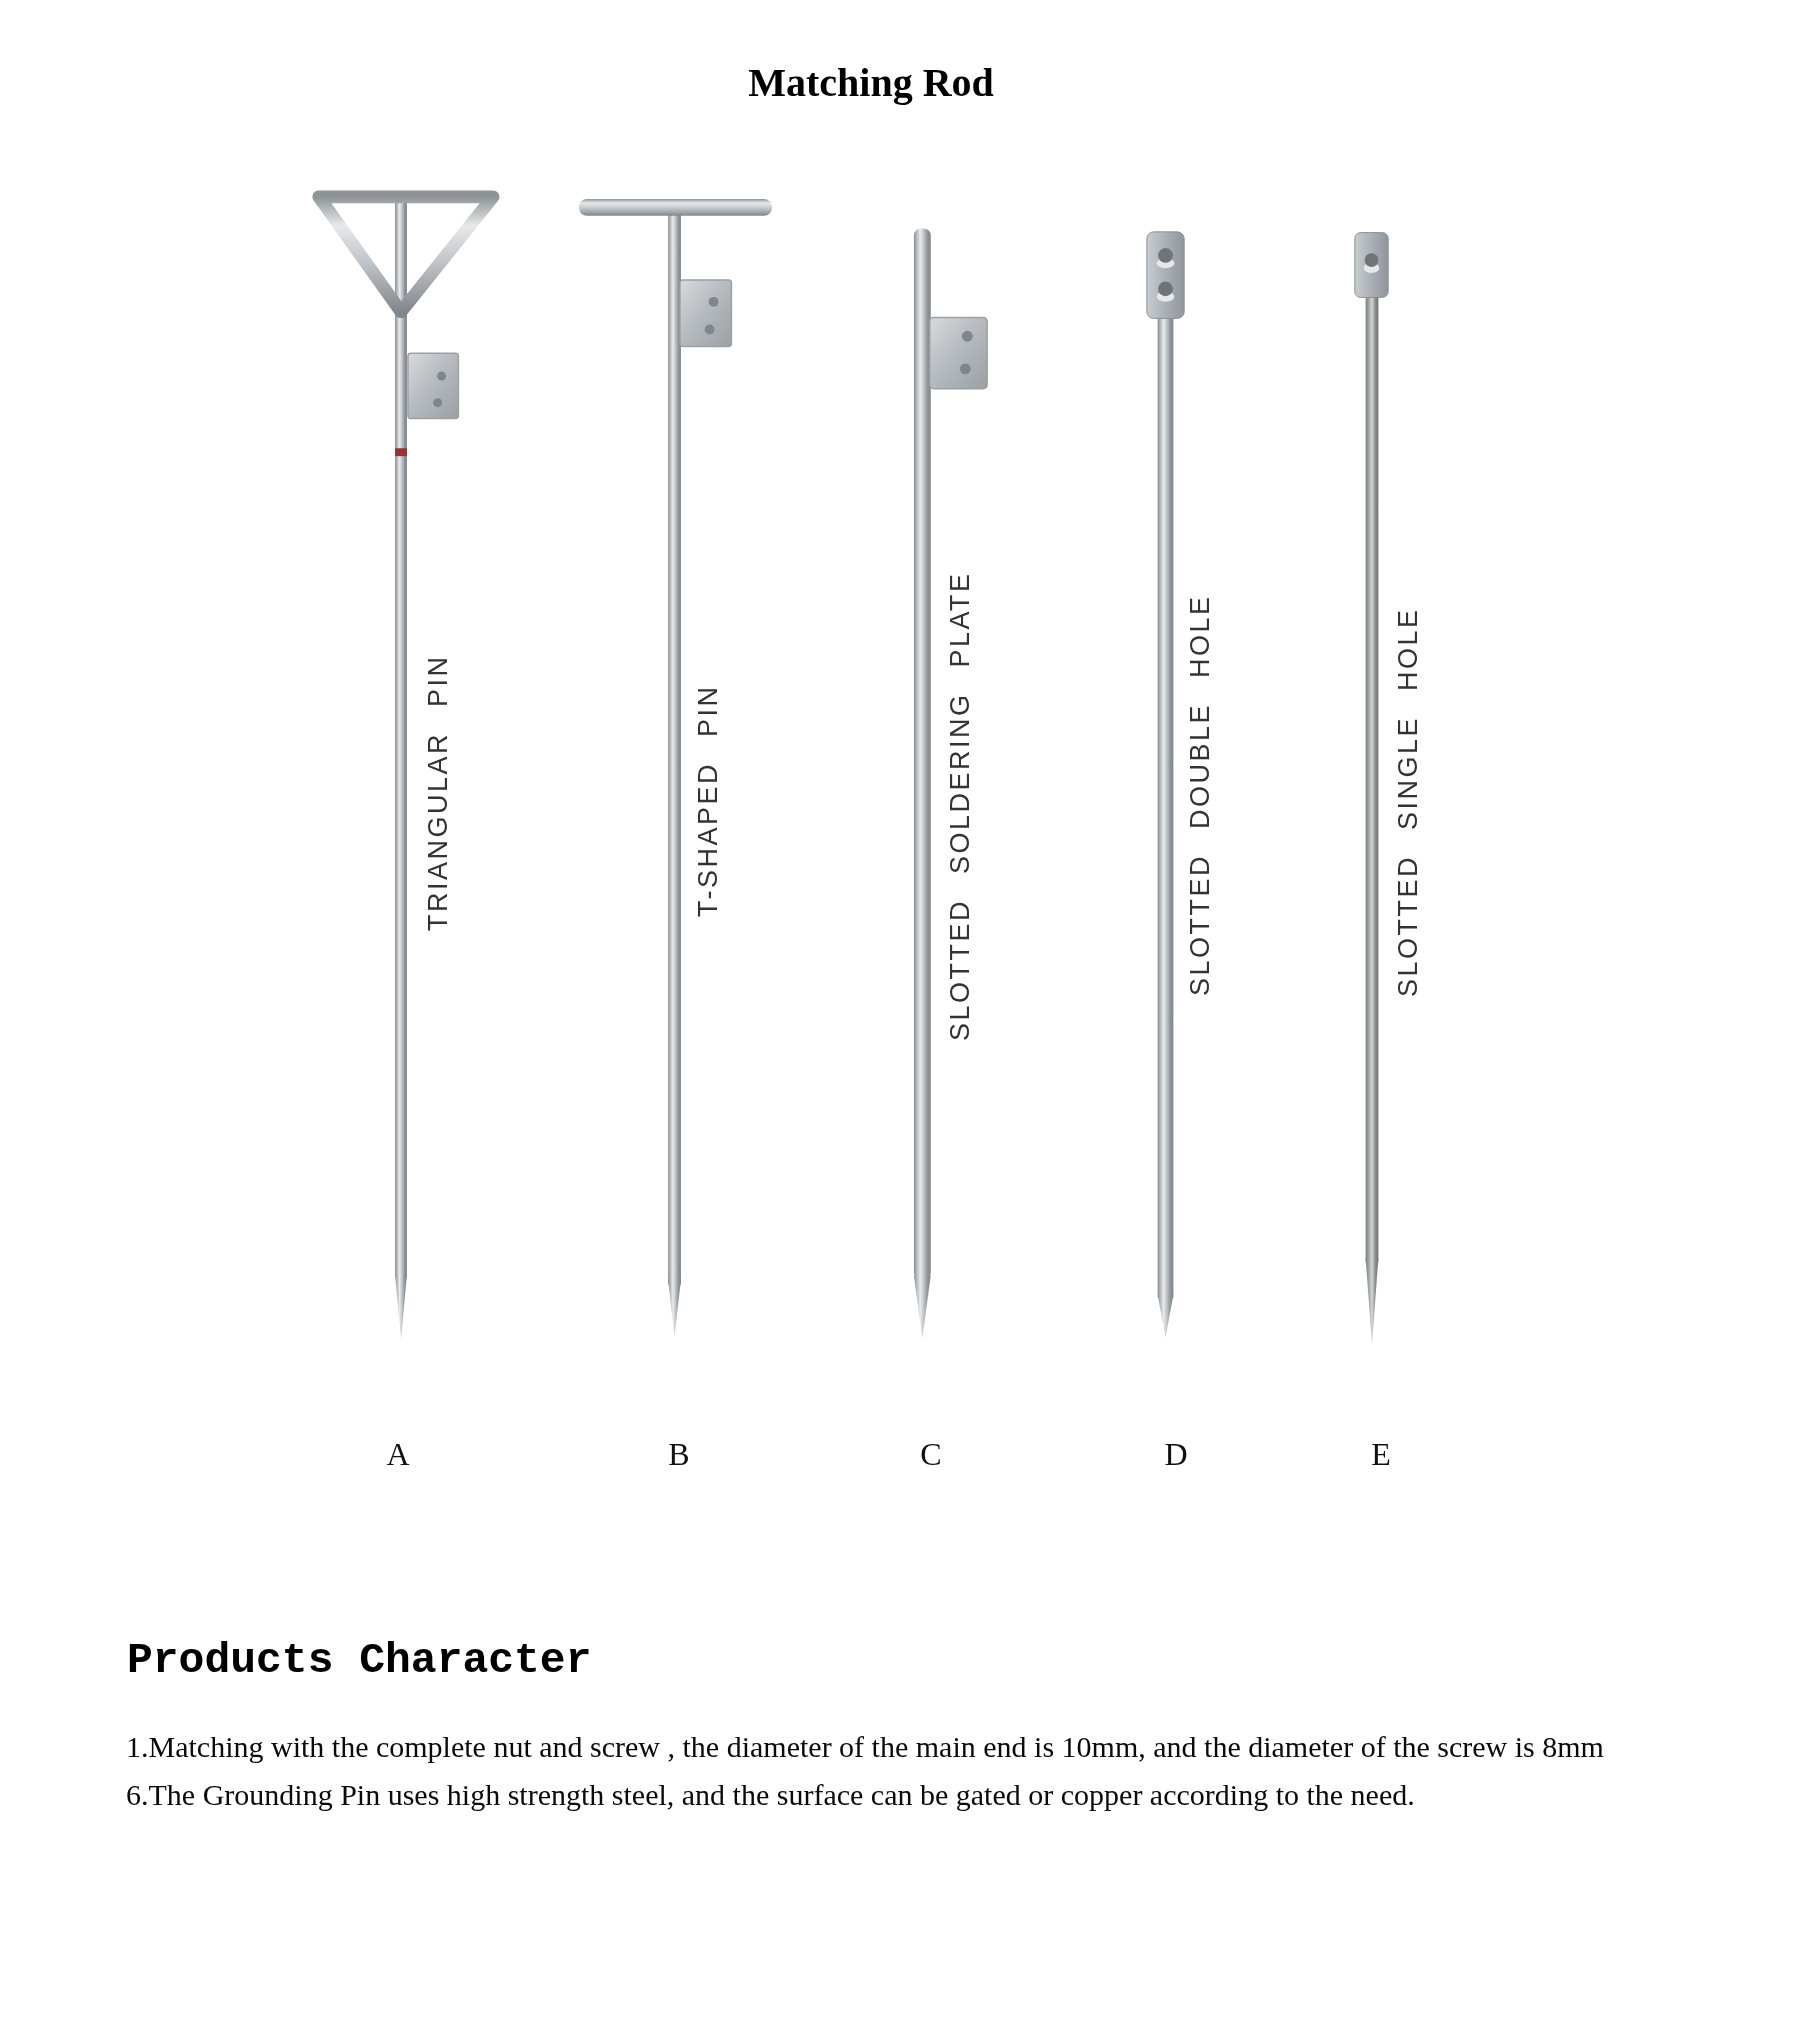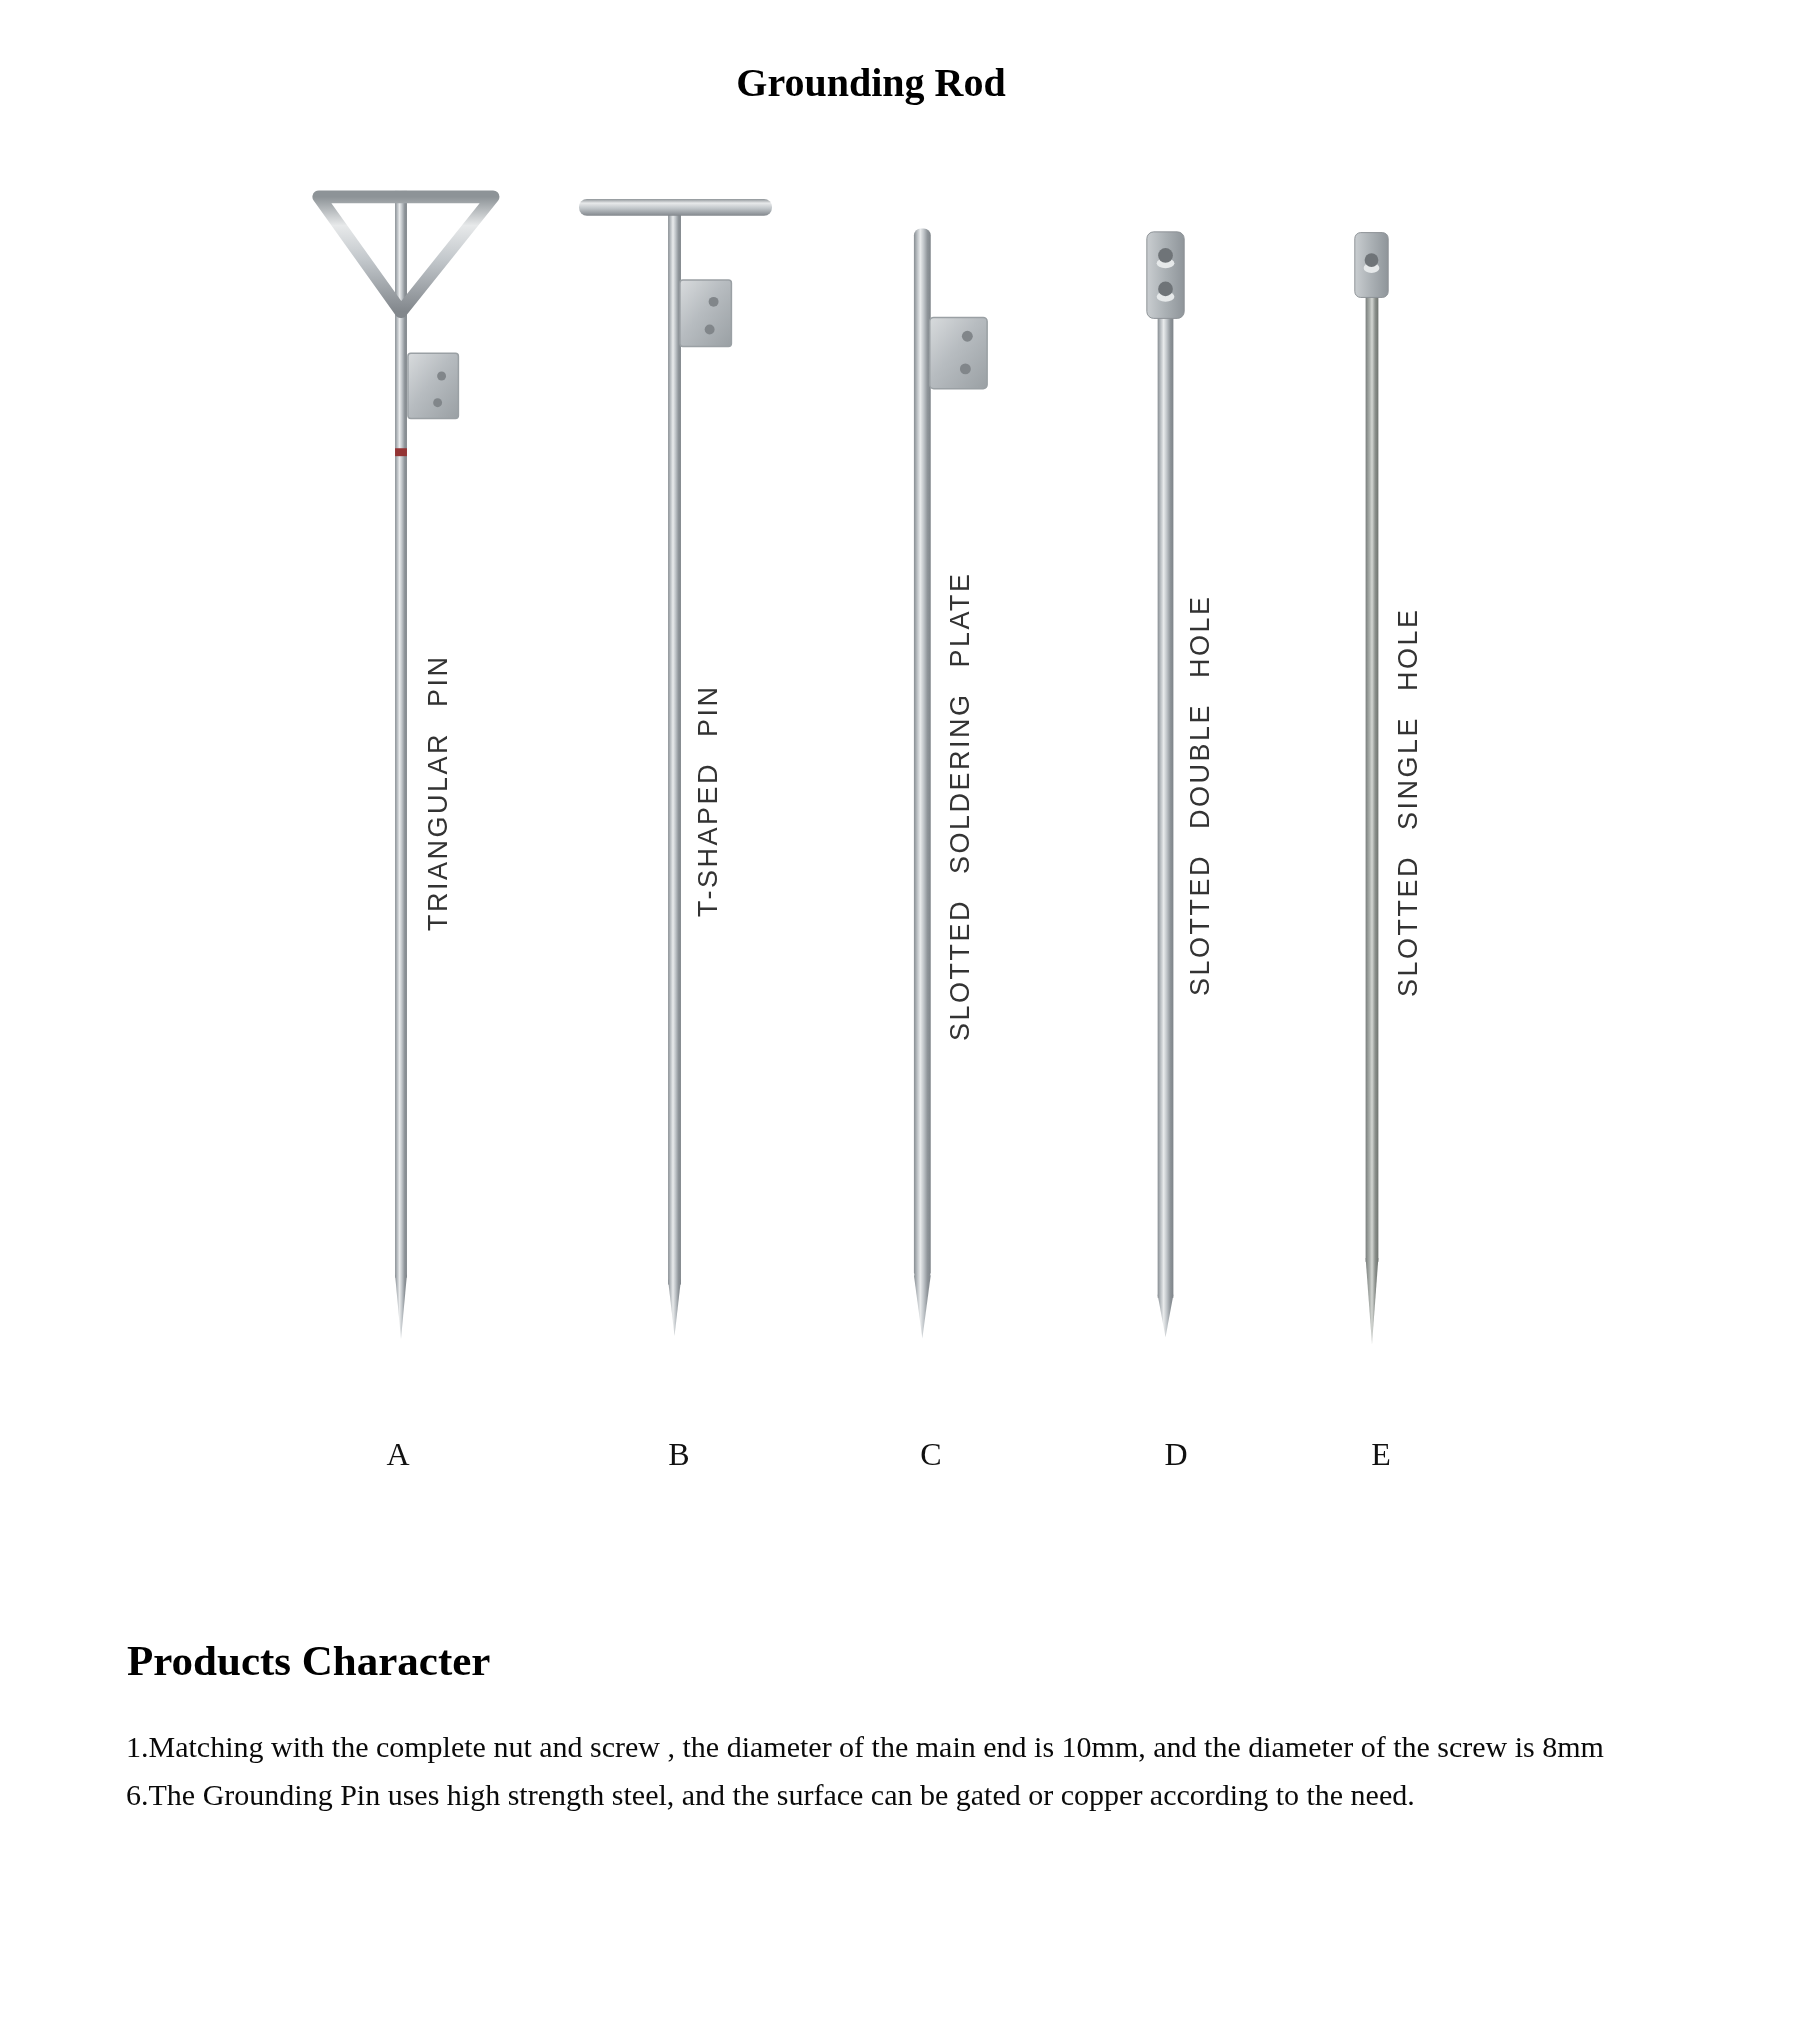--- a/index.html
+++ b/index.html
@@ -8,21 +8,21 @@
   .page-title{position:absolute;left:0;top:59px;width:1742px;text-align:center;
               font-family:"Liberation Serif",serif;font-weight:bold;font-size:40px;color:#000;}
   .rod-img{position:absolute;}
   .rod-label{position:absolute;writing-mode:vertical-rl;transform:rotate(180deg);
              font-family:"Liberation Sans",sans-serif;font-size:27px;font-weight:500;
              letter-spacing:2.5px;word-spacing:15px;color:#333333;text-align:center;
              white-space:nowrap;width:36px;}
   .rod-letter{position:absolute;top:1436px;transform:translateX(-50%);
               font-family:"Liberation Serif",serif;font-size:32px;color:#111;}
   .section-heading{position:absolute;left:127px;top:1636px;
-                   font-family:Liberation Serif, serif;font-weight:bold;font-size:43px;color:#000;}
+                   font-family:Liberation Mono, monospace;font-weight:bold;font-size:43px;color:#000;}
   .section-body{position:absolute;left:126px;top:1723px;width:1580px;
                 font-family:"Liberation Serif",serif;font-size:30px;line-height:48px;
                 text-align:justify;color:#0a0a0a;}
   .section-body p{margin:0;}
 </style>
 </head>
 <body>
 
 <div id="canvas">
 
@@ -55,21 +55,21 @@
         <stop offset="1" stop-color="#9aa0a4"></stop>
       </linearGradient>
       <linearGradient id="gradHead" x1="0" y1="0" x2="1" y2="0">
         <stop offset="0" stop-color="#c9cdd0"></stop>
           <stop offset="0.5" stop-color="#aab0b4"></stop>
         <stop offset="1" stop-color="#8f959a"></stop>
       </linearGradient>
     </defs>
   </svg>
 
-  <div class="page-title">Grounding Rod</div>
+  <div class="page-title">Matching Rod</div>
 
   <div class="rod-img" style="left:297px;top:181px;">
     <svg width="208" height="1163" viewBox="0 0 210 1175">
       <rect x="99" y="10" width="12" height="1098" fill="url(#gradV)"></rect>
       <path d="M 22 16 L 198 16 L 105 132 Z" fill="none" stroke="url(#gradH)" stroke-width="13" stroke-linejoin="round" stroke-linecap="round"></path>
       <rect x="99" y="270" width="12" height="8" fill="#943434"></rect>
       <rect x="112" y="174" width="51" height="66" rx="3" fill="url(#gradPlate)" stroke="#9aa0a4" stroke-width="1.5"></rect>
       <circle cx="146" cy="197" r="4.5" fill="#81868a"></circle>
       <circle cx="142" cy="224" r="4.5" fill="#81868a"></circle>
       <polygon points="99,1105 111,1105 105,1170" fill="url(#gradV)"></polygon>

